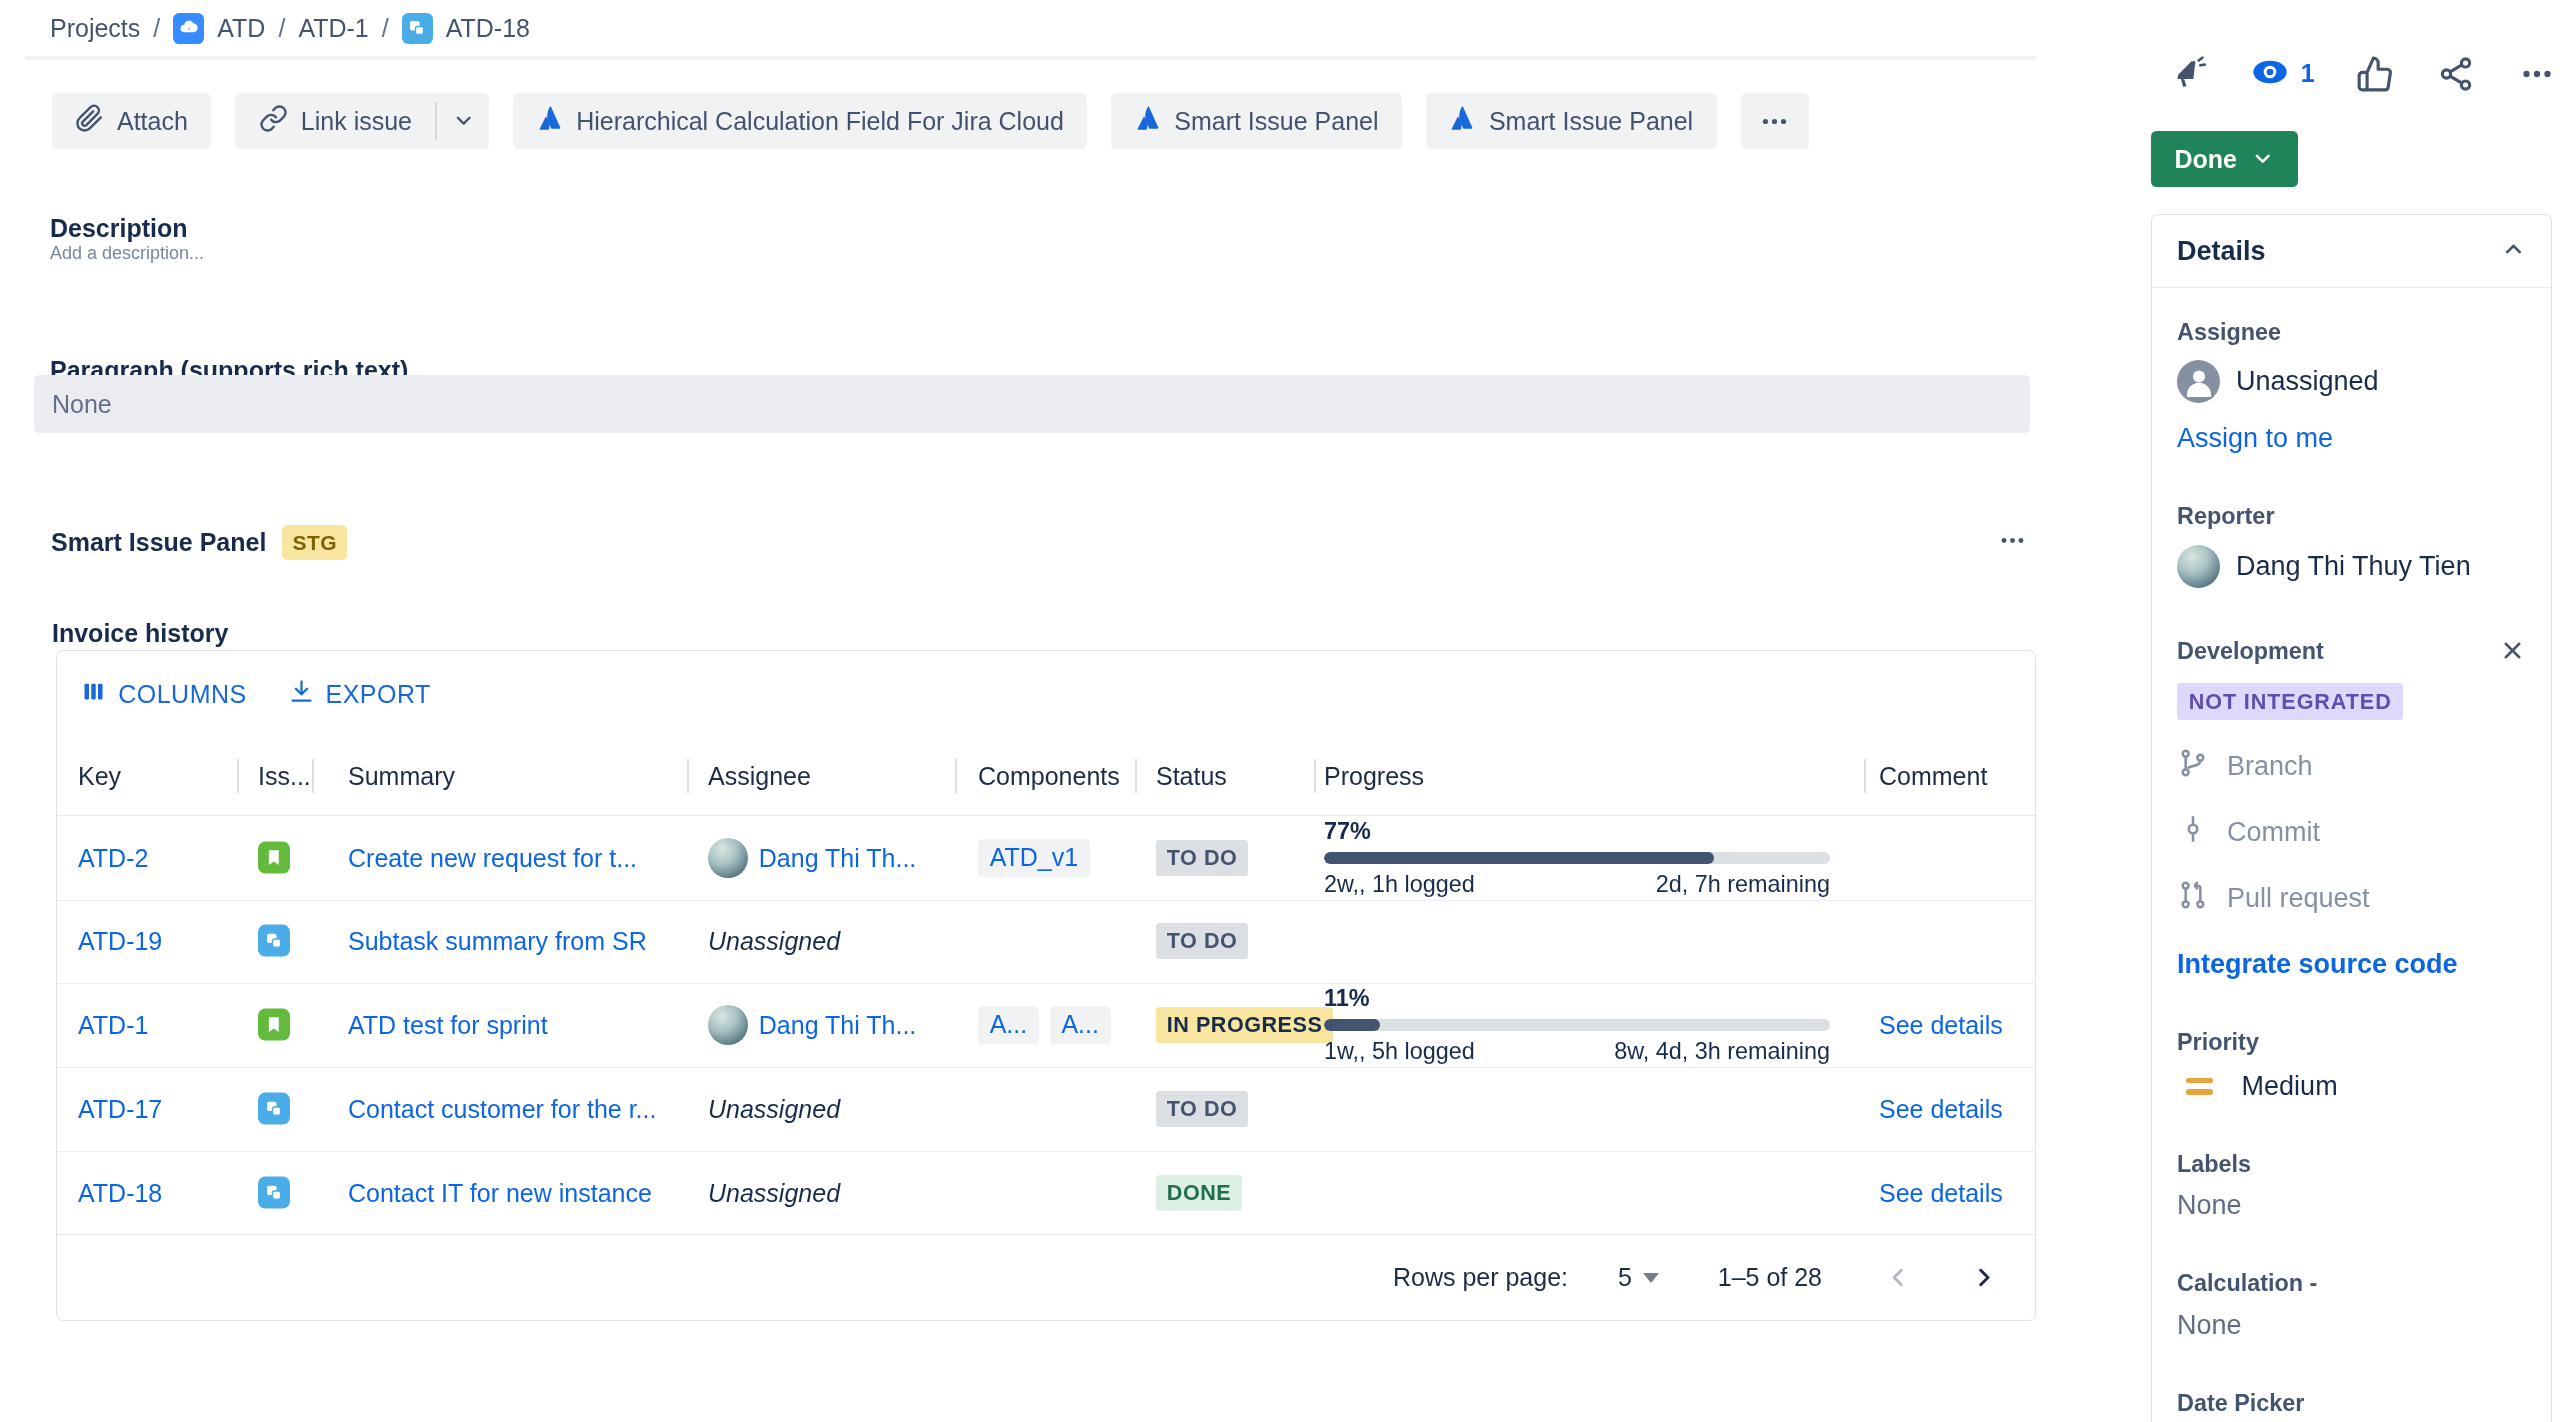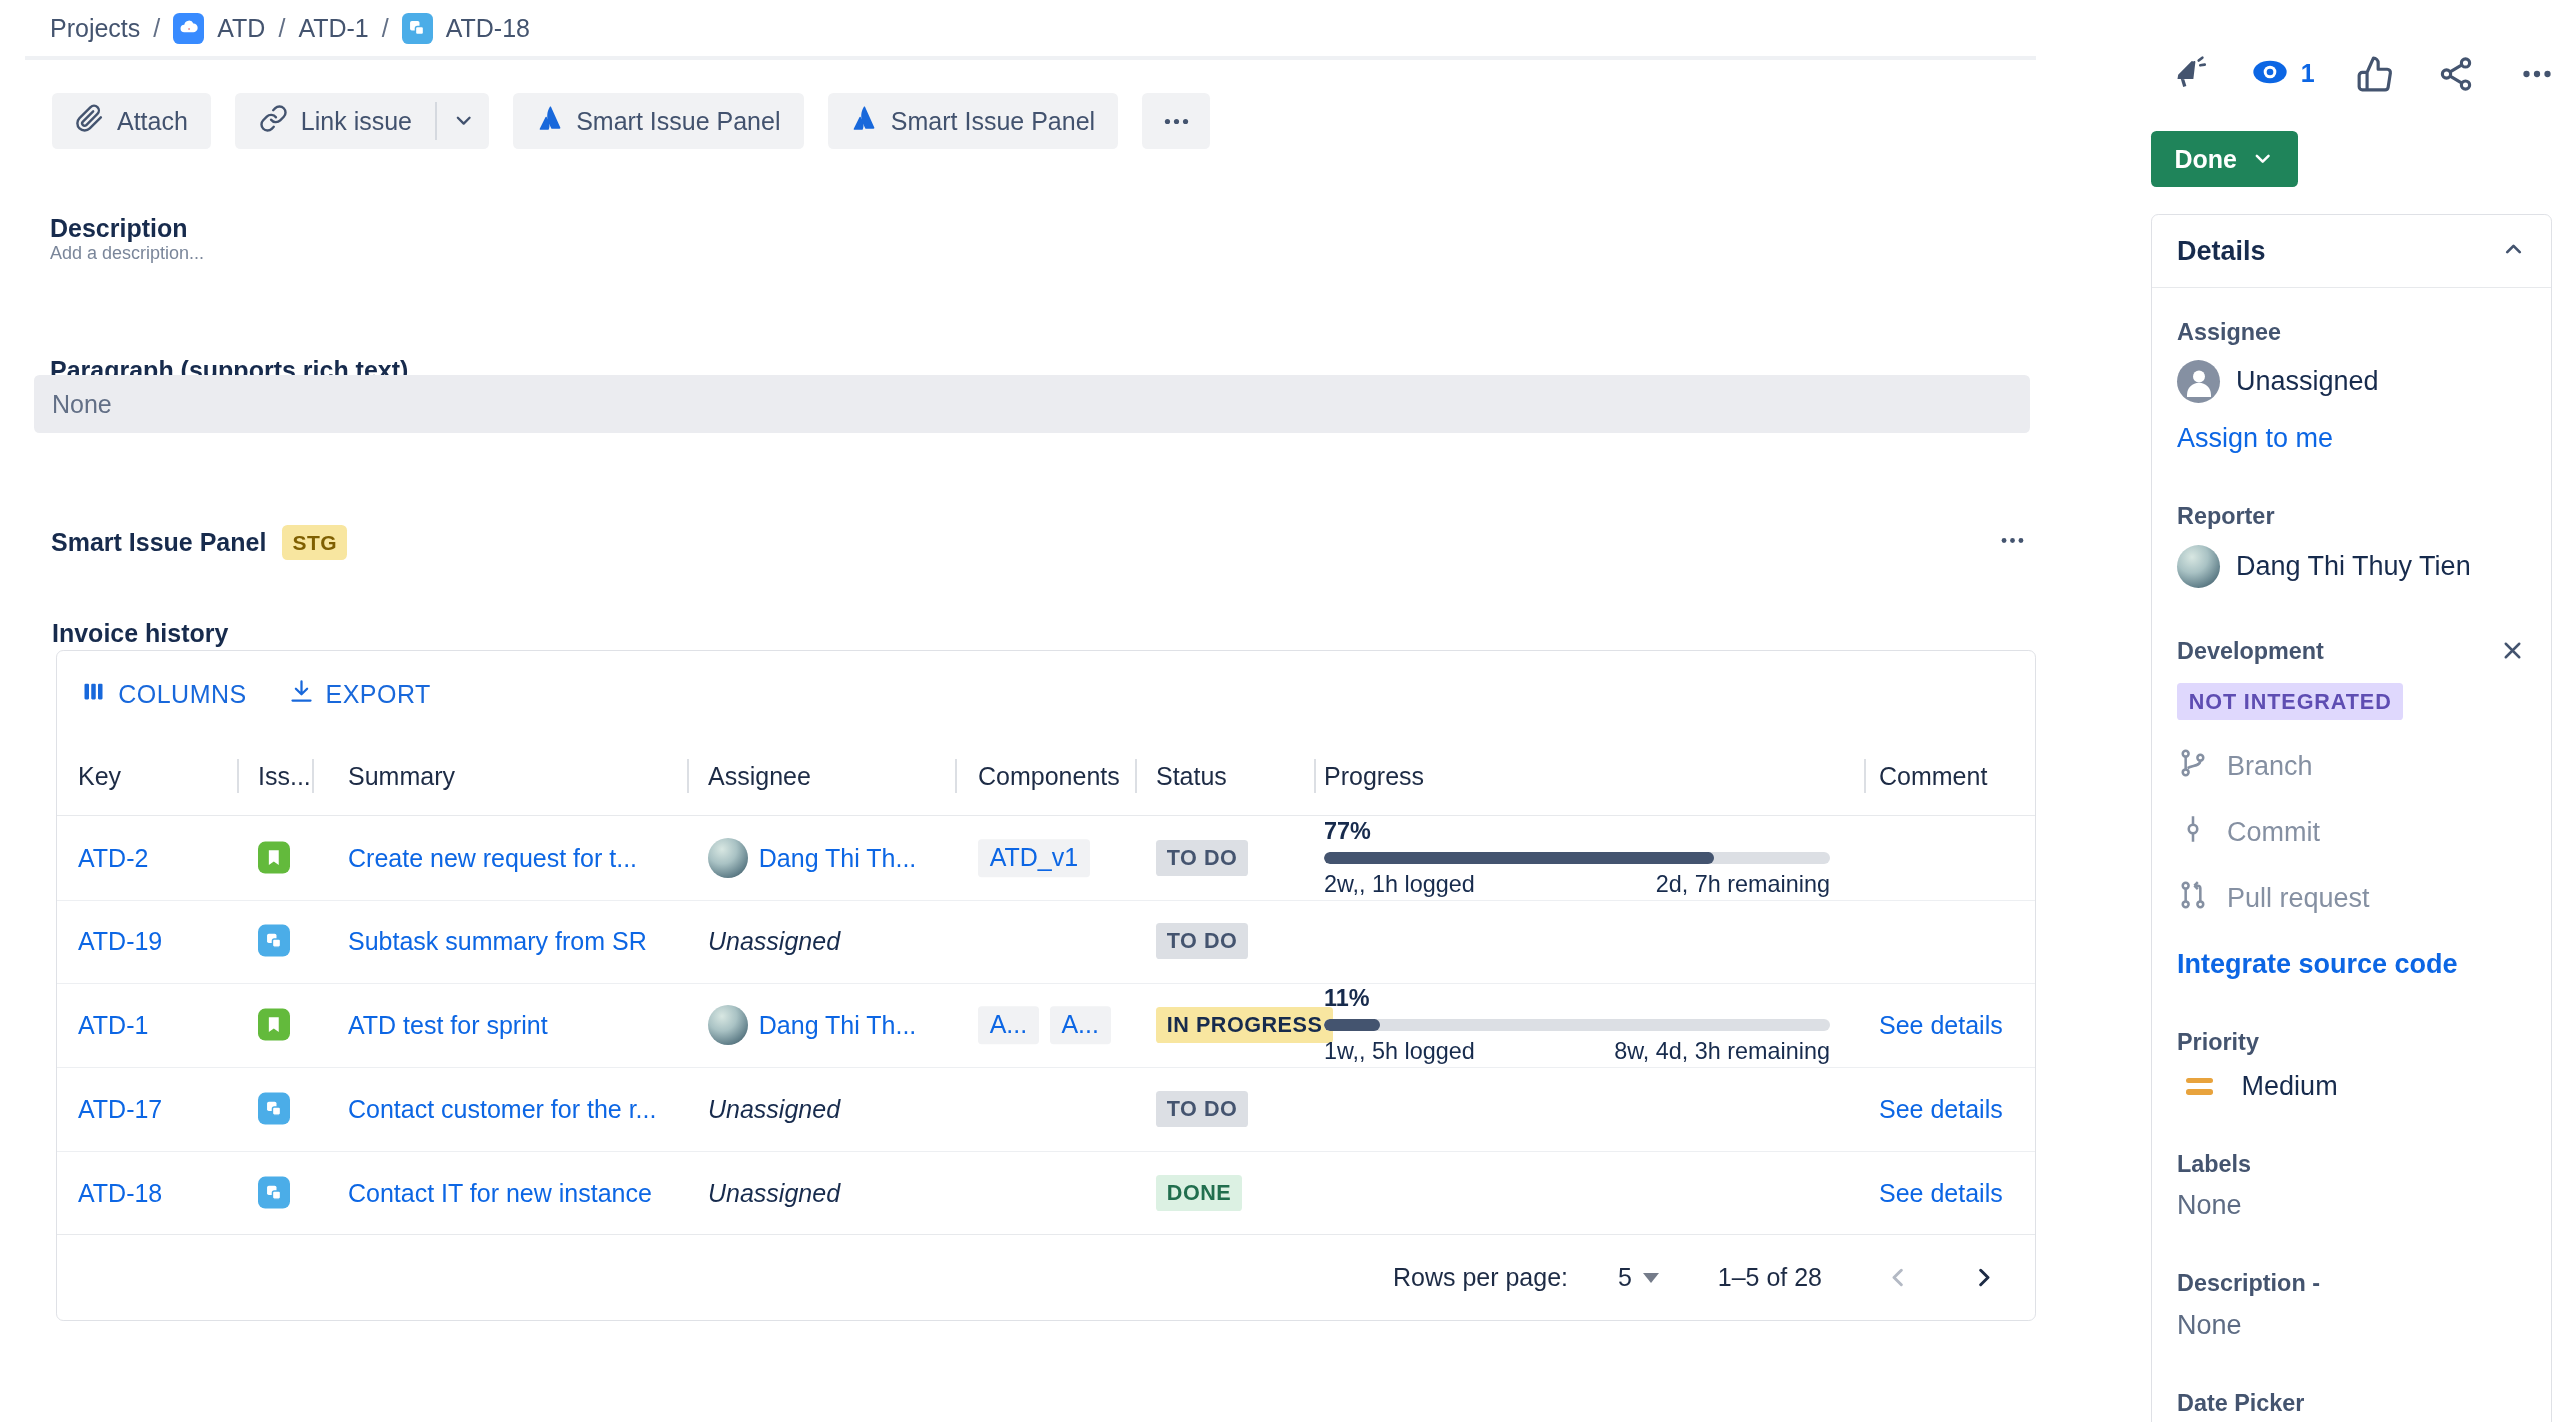--- a/index.html
+++ b/index.html
@@ -173,20 +173,29 @@
           </svg>
       </span>
     </span>
     <button class="btn">
       <span>
         <svg width="27" height="29" viewBox="0 0 22 24">
             <path d="M7.9 10.9c-.4-.4-1-.3-1.2.2L2.1 20.4c-.2.5.1 1 .6 1h6.3c.2 0 .4-.1.5-.3 1.4-2.8.6-7.2-1.6-10.2z" fill="#1868DB"></path>
             <path d="M11.4 2.3c-.2-.3-.7-.3-.9 0-2.6 4.2-2.9 9.4-.8 13.8l2 4.1c.1.2.3.3.5.3h6.3c.5 0 .9-.5.6-1L11.4 2.3z" fill="#1868DB"></path>
           </svg>
       </span>
+      <span>Hierarchical Calculation Field For Jira Cloud</span>
+    </button>
+    <button class="btn">
+      <span>
+        <svg width="27" height="29" viewBox="0 0 22 24">
+            <path d="M7.9 10.9c-.4-.4-1-.3-1.2.2L2.1 20.4c-.2.5.1 1 .6 1h6.3c.2 0 .4-.1.5-.3 1.4-2.8.6-7.2-1.6-10.2z" fill="#1868DB"></path>
+            <path d="M11.4 2.3c-.2-.3-.7-.3-.9 0-2.6 4.2-2.9 9.4-.8 13.8l2 4.1c.1.2.3.3.5.3h6.3c.5 0 .9-.5.6-1L11.4 2.3z" fill="#1868DB"></path>
+          </svg>
+      </span>
       <span>Smart Issue Panel</span>
     </button>
     <button class="btn">
       <span>
         <svg width="27" height="29" viewBox="0 0 22 24">
             <path d="M7.9 10.9c-.4-.4-1-.3-1.2.2L2.1 20.4c-.2.5.1 1 .6 1h6.3c.2 0 .4-.1.5-.3 1.4-2.8.6-7.2-1.6-10.2z" fill="#1868DB"></path>
             <path d="M11.4 2.3c-.2-.3-.7-.3-.9 0-2.6 4.2-2.9 9.4-.8 13.8l2 4.1c.1.2.3.3.5.3h6.3c.5 0 .9-.5.6-1L11.4 2.3z" fill="#1868DB"></path>
           </svg>
       </span>
       <span>Smart Issue Panel</span>
@@ -523,21 +532,21 @@
           <span class="fvalue">Medium</span>
         </div>
       </div>
 
       <div class="field">
         <div class="flabel">Labels</div>
         <div class="fnone">None</div>
       </div>
 
       <div class="field">
-        <div class="flabel">Description -</div>
+        <div class="flabel">Calculation -</div>
         <div class="fnone">None</div>
       </div>
 
       <div class="field">
         <div class="flabel">Date Picker</div>
 
       </div>
 
     </div>
   </aside>

